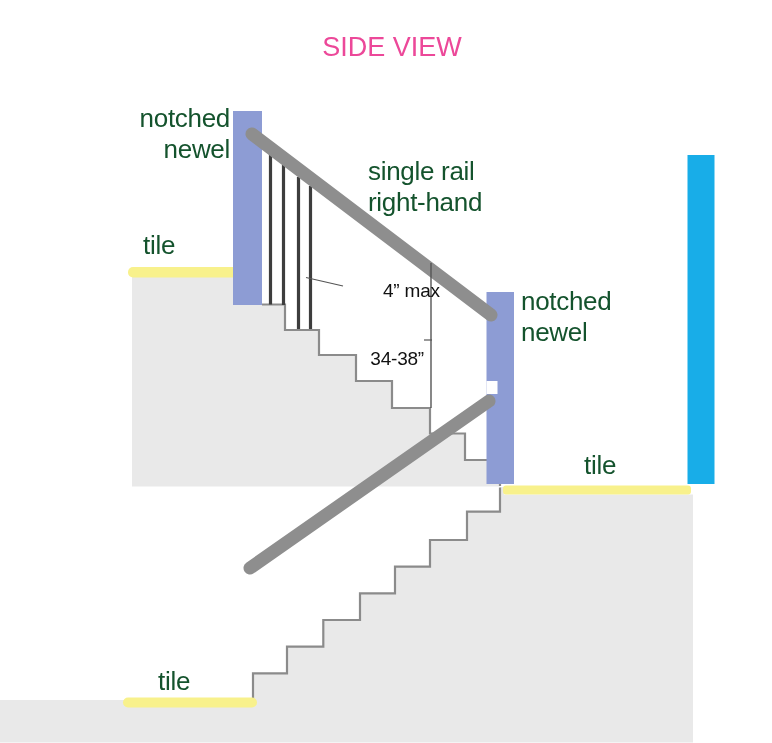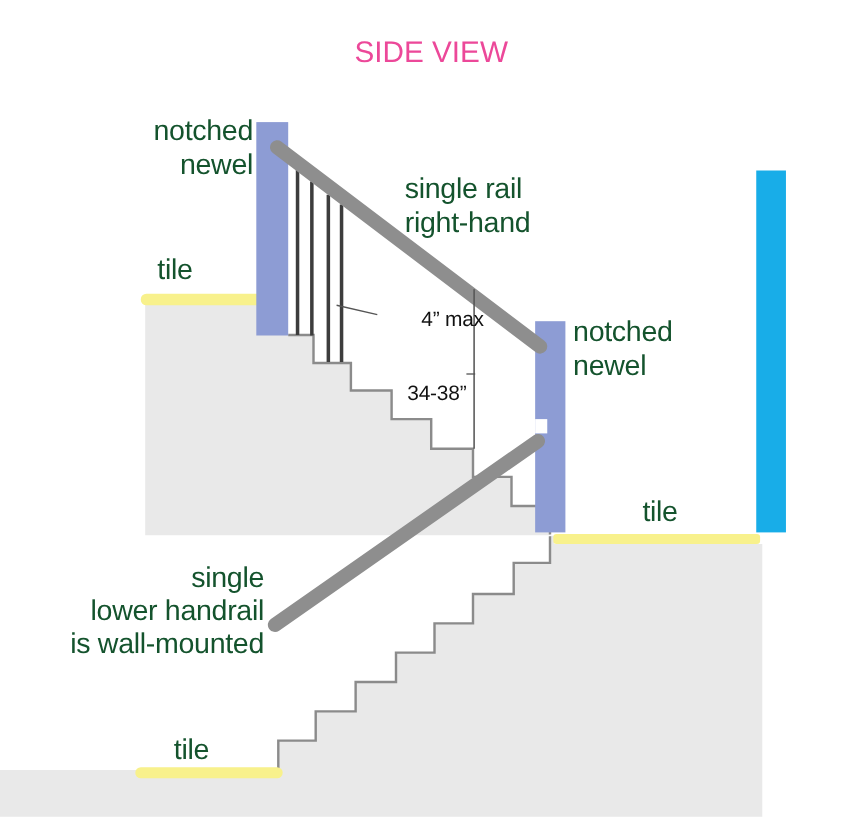--- a/index.html
+++ b/index.html
@@ -76,20 +76,17 @@
 
   <div class="lbl right" id="upper-newel">notched
 newel</div>
   <div class="lbl" id="upper-rail">single rail
 right-hand</div>
   <div class="lbl" id="lower-newel">notched
 newel</div>
   <div class="lbl" id="tile-upper">tile</div>
   <div class="lbl" id="tile-landing">tile</div>
   <div class="lbl" id="tile-bottom">tile</div>
-  <div class="lbl right" id="lower-rail">single
-lower handrail
-is wall-mounted</div>
 
   <div class="dim" id="dim-4max">4” max</div>
   <div class="dim right" id="dim-3438">34-38”</div>
 
 </div>
 
 </body></html>

